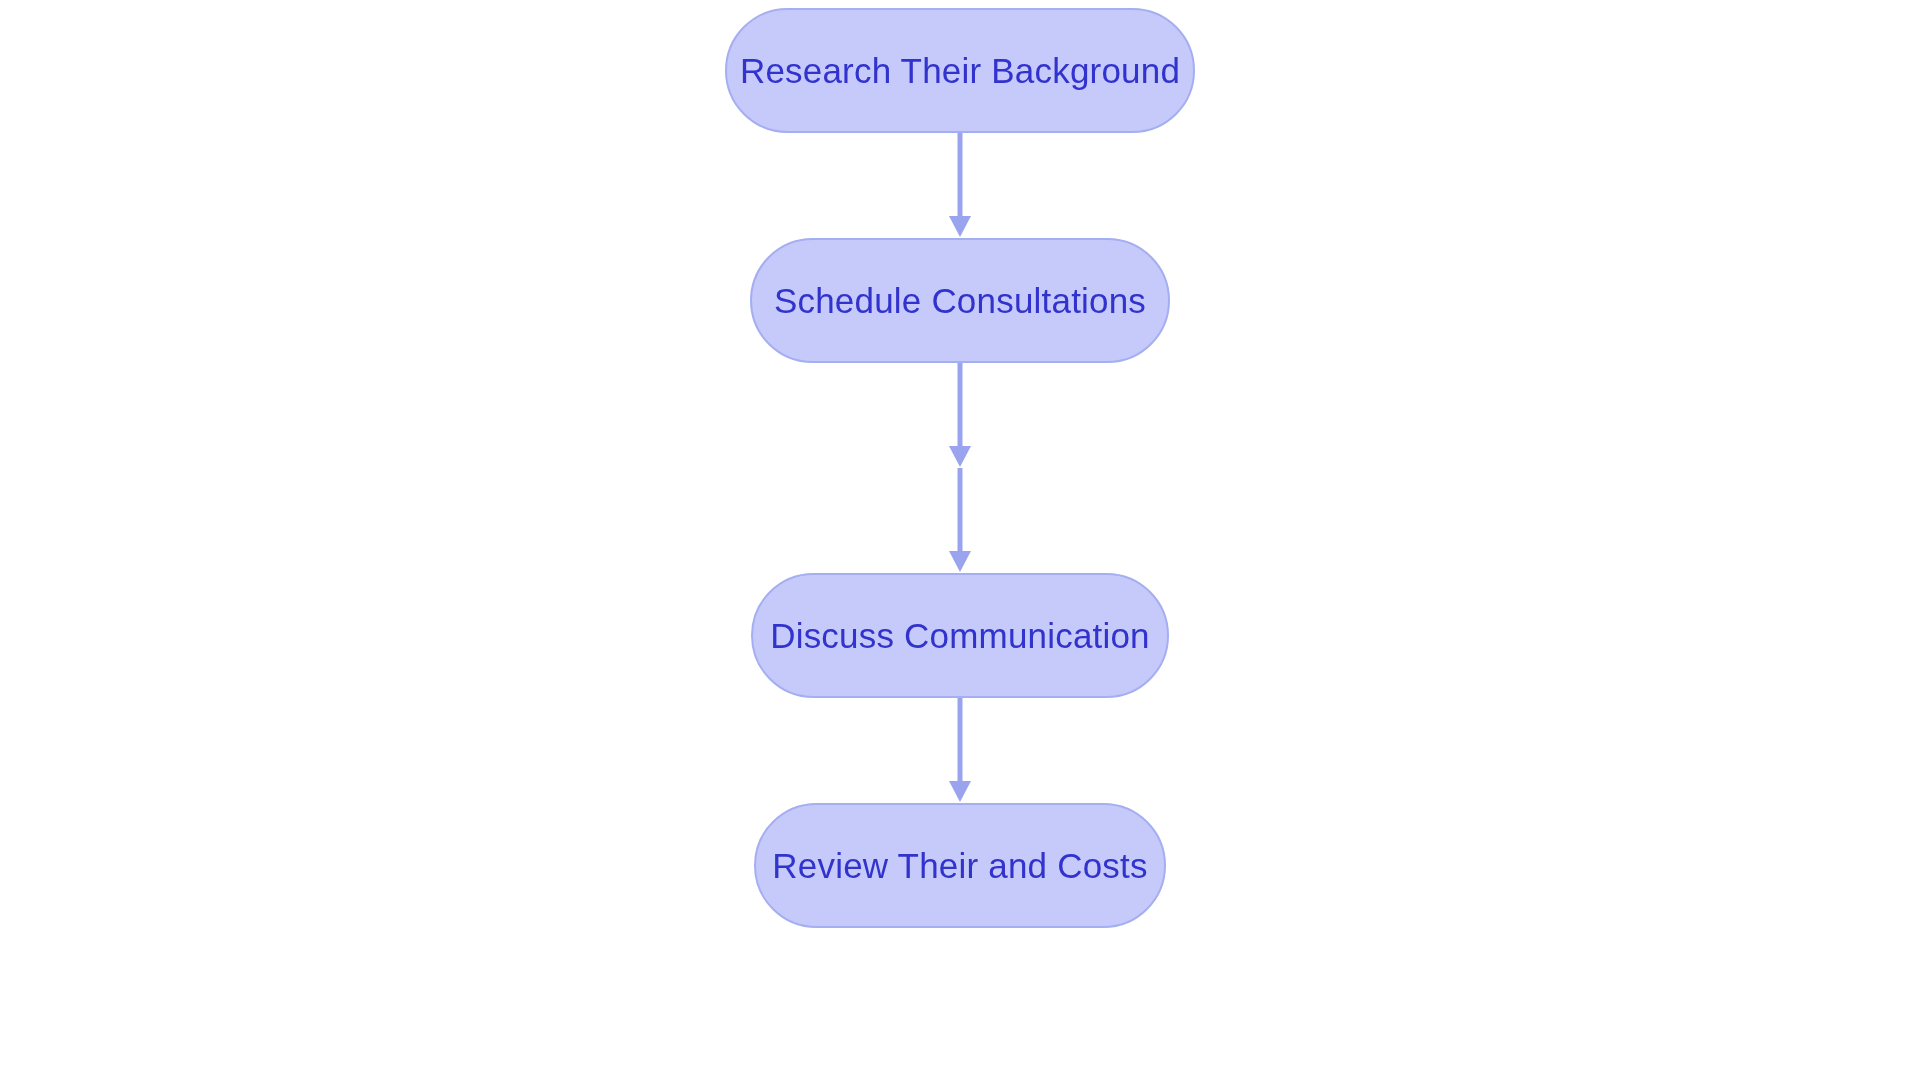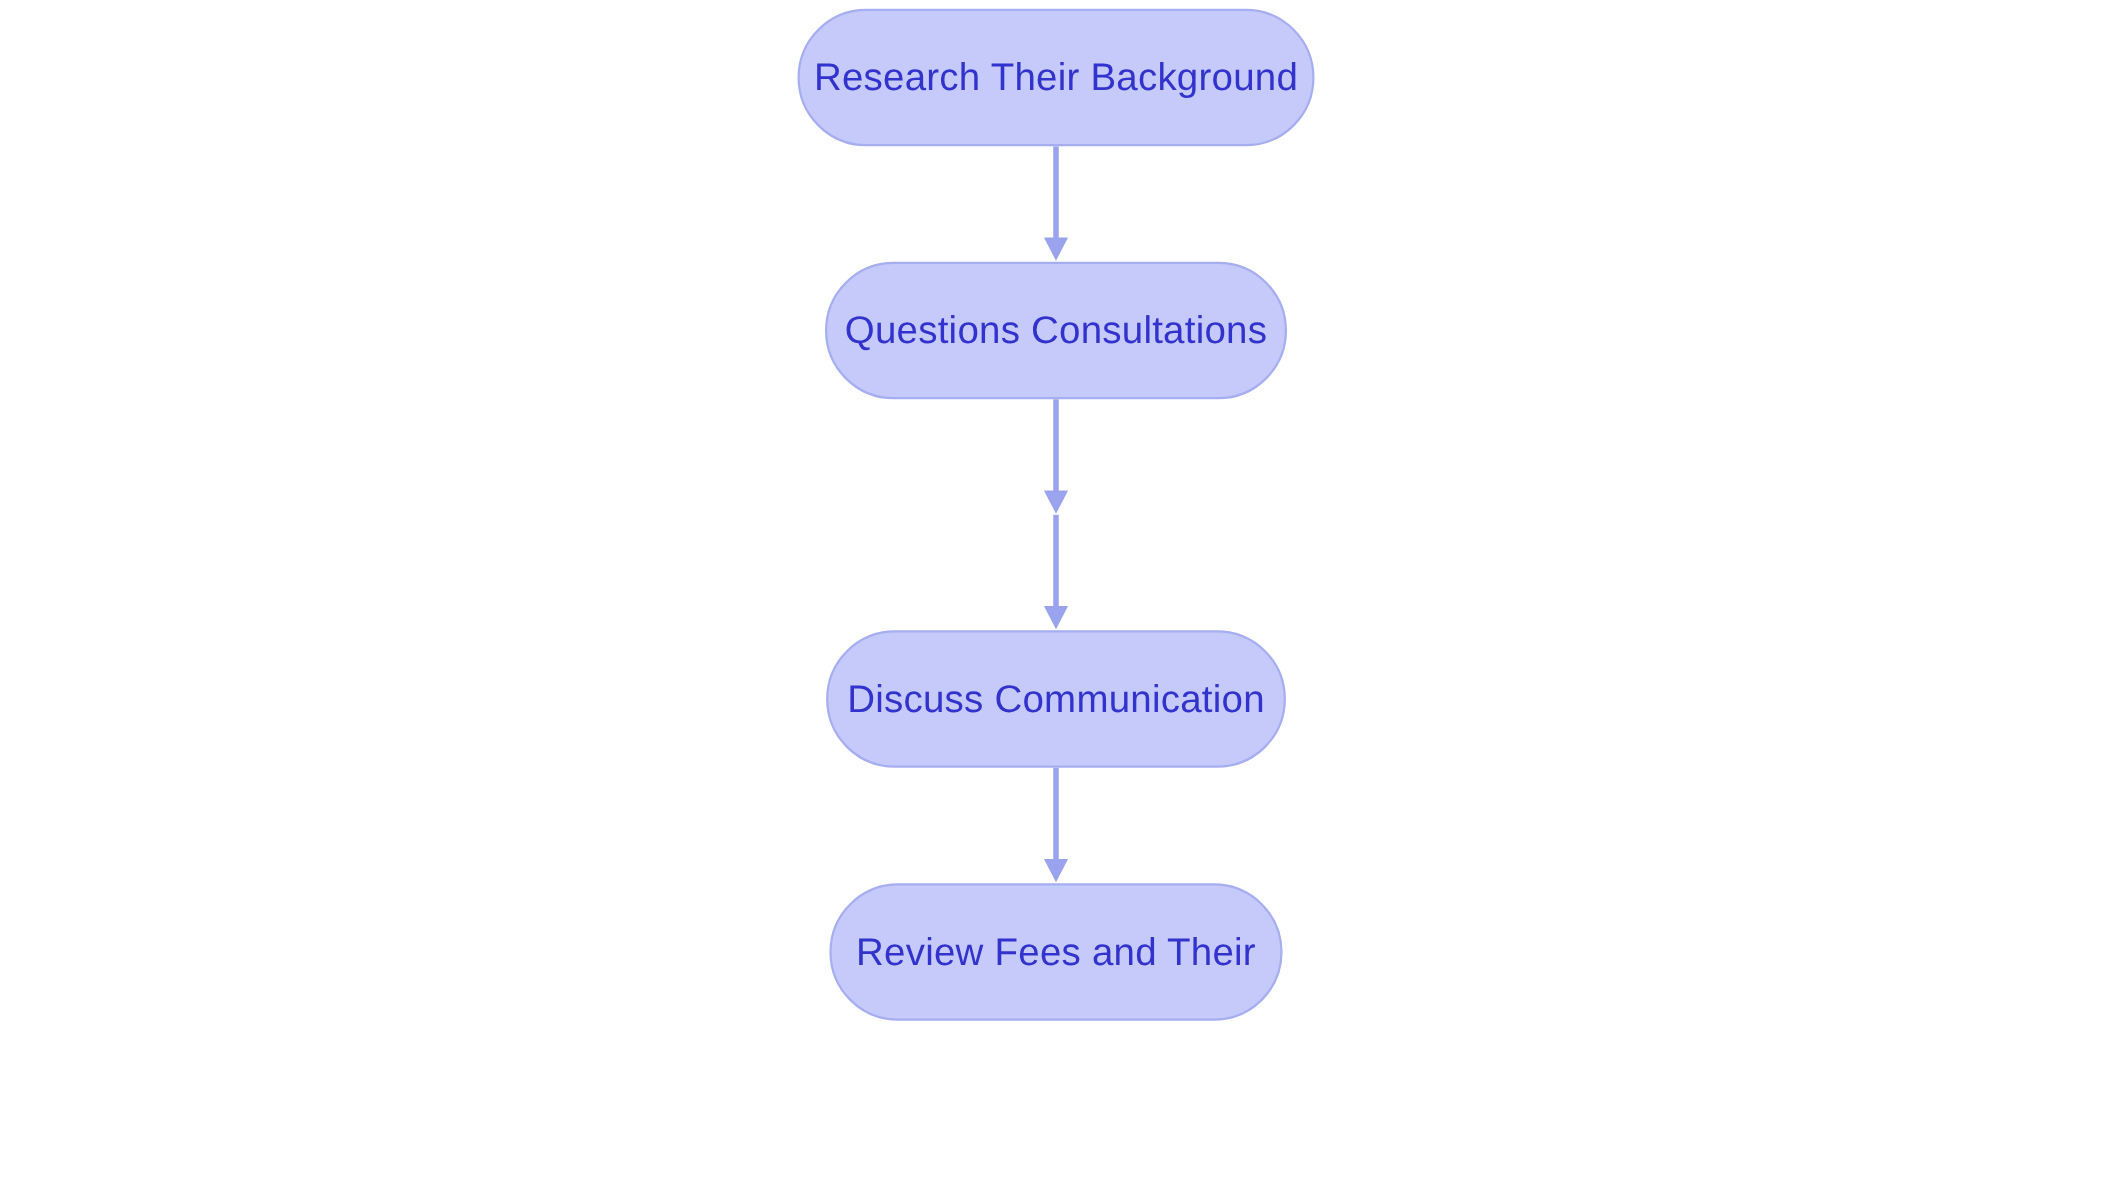--- a/index.html
+++ b/index.html
@@ -90,21 +90,21 @@
     </div>
 
     <div class="flow-connector">
       <svg viewBox="0 0 26 105" xmlns="http://www.w3.org/2000/svg" aria-hidden="true">
         <line x1="13" y1="0" x2="13" y2="86" stroke="#9aa3ee" stroke-width="5"></line>
         <polygon points="2,83 24,83 13,104" fill="#9aa3ee"></polygon>
       </svg>
     </div>
 
     <div class="flow-node w-420">
-      <span class="flow-node-label">Questions Consultations</span>
+      <span class="flow-node-label">Schedule Consultations</span>
     </div>
 
     <div class="flow-connector">
       <svg viewBox="0 0 26 105" xmlns="http://www.w3.org/2000/svg" aria-hidden="true">
         <line x1="13" y1="0" x2="13" y2="86" stroke="#9aa3ee" stroke-width="5"></line>
         <polygon points="2,83 24,83 13,104" fill="#9aa3ee"></polygon>
       </svg>
     </div>
 
 
@@ -120,17 +120,17 @@
     </div>
 
     <div class="flow-connector">
       <svg viewBox="0 0 26 105" xmlns="http://www.w3.org/2000/svg" aria-hidden="true">
         <line x1="13" y1="0" x2="13" y2="86" stroke="#9aa3ee" stroke-width="5"></line>
         <polygon points="2,83 24,83 13,104" fill="#9aa3ee"></polygon>
       </svg>
     </div>
 
     <div class="flow-node w-412">
-      <span class="flow-node-label">Review Fees and Their</span>
+      <span class="flow-node-label">Review Their and Costs</span>
     </div>
 
   </div>
 </div>
 
 </body></html>

